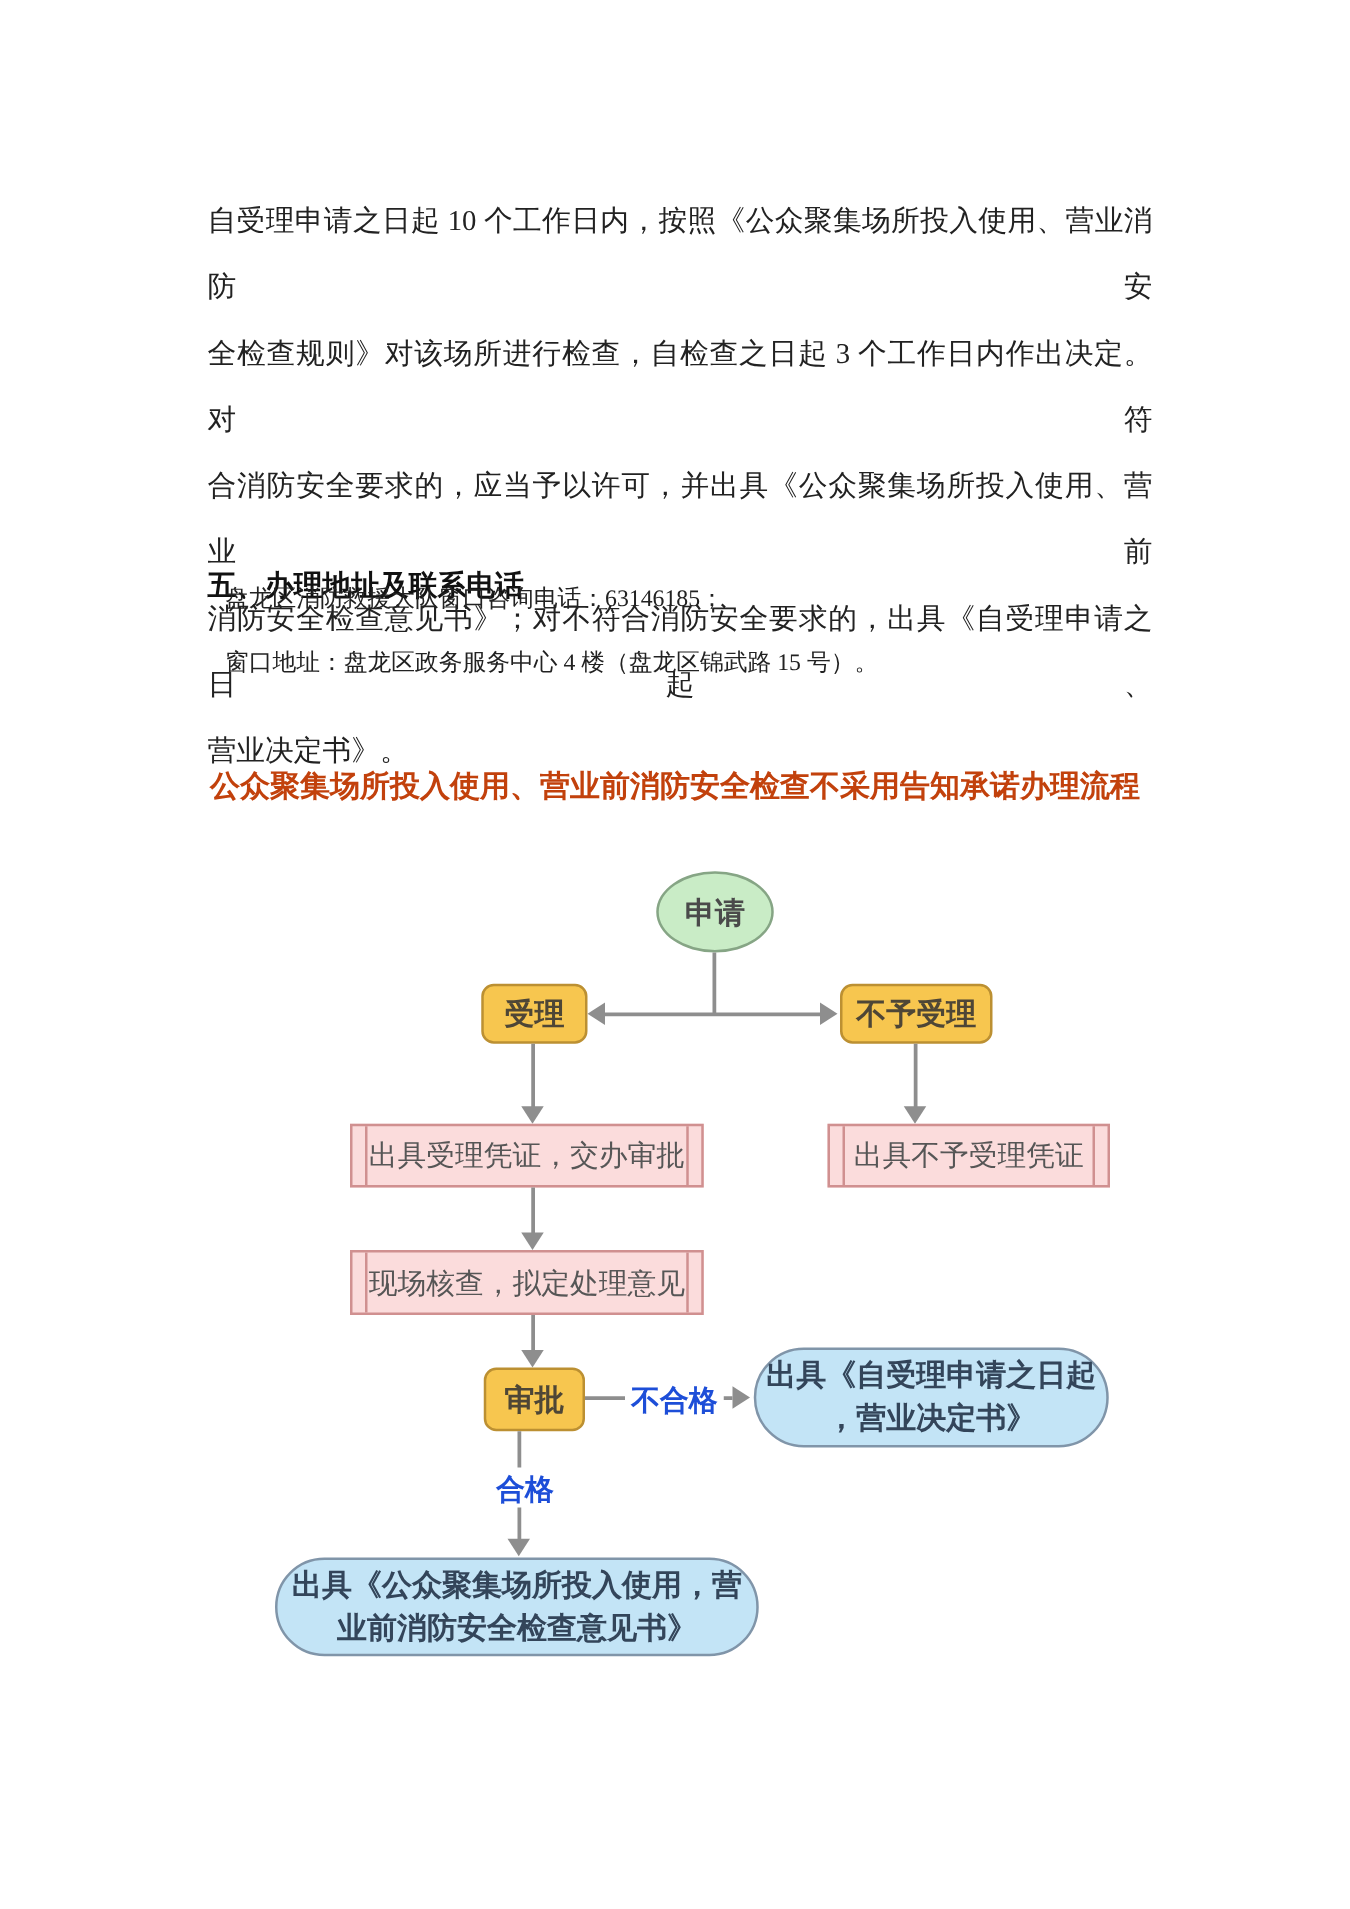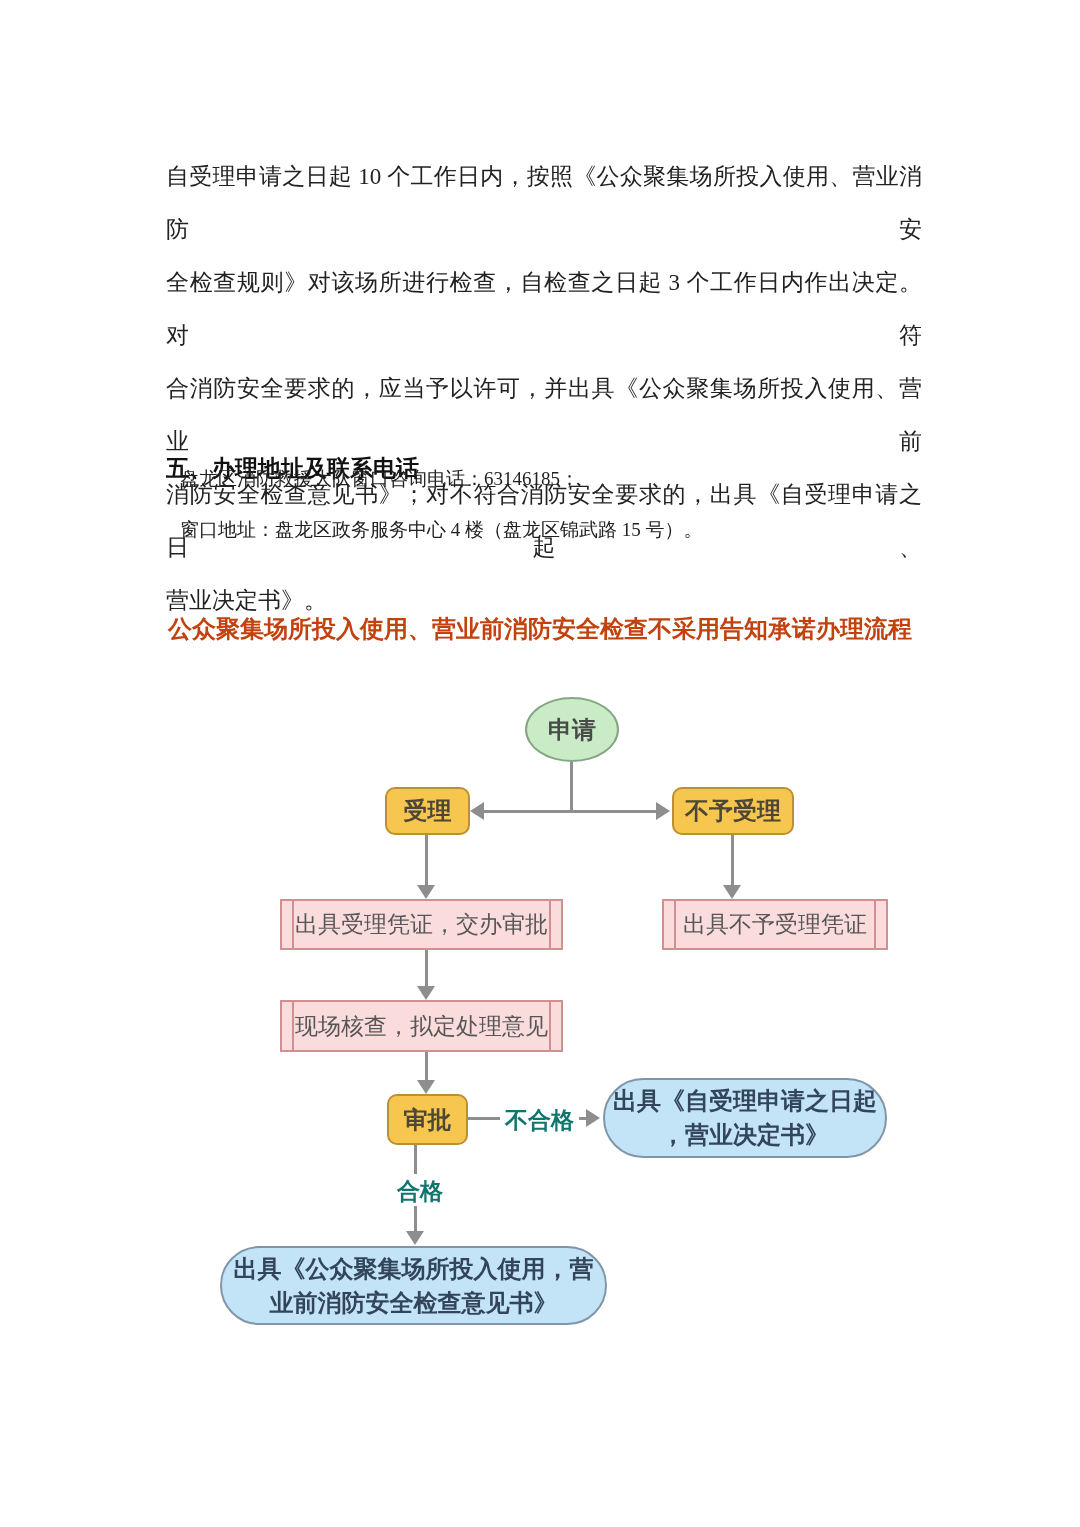--- a/index.html
+++ b/index.html
@@ -59,21 +59,21 @@
     line-height:34px;
   }
   .edge{position:absolute;background:#8e8e8e;}
   .ah{position:absolute;width:0;height:0;}
   
   .ah.down{border-left:9px solid transparent;border-right:9px solid transparent;border-top:14px solid #8e8e8e;}
   .ah.left{border-top:9px solid transparent;border-bottom:9px solid transparent;border-right:14px solid #8e8e8e;}
   .ah.right{border-top:9px solid transparent;border-bottom:9px solid transparent;border-left:14px solid #8e8e8e;}
   .edge-label{
     position:absolute;background:#ffffff;padding:0 5px;
-    font-size:23px;font-weight:bold;color:#0f766e;
+    font-size:23px;font-weight:bold;color:#1d4ed8;
   }
 </style>
 </head>
 <body>
 
 <div class="page">
 
   <div class="intro">
     <div class="intro-line">自受理申请之日起 10 个工作日内，按照《公众聚集场所投入使用、营业消防安</div>
     <div class="intro-line">全检查规则》对该场所进行检查，自检查之日起 3 个工作日内作出决定。对符</div>

